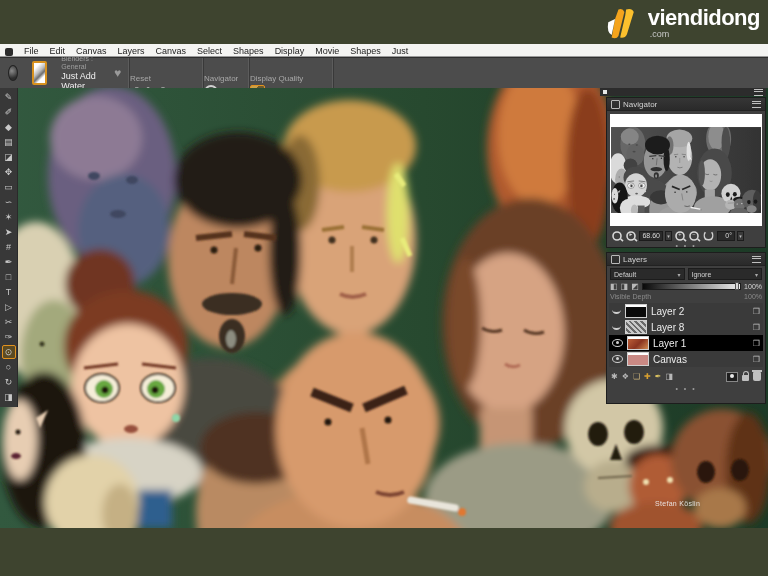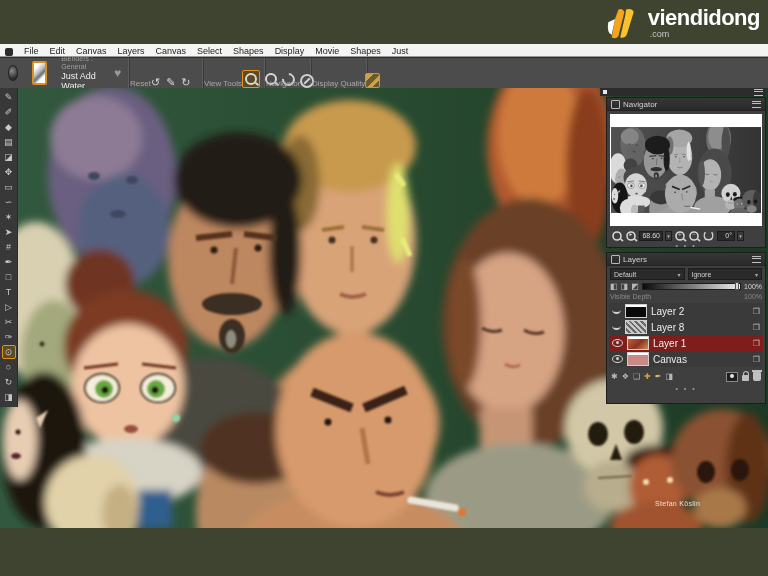--- a/index.html
+++ b/index.html
@@ -15,21 +15,21 @@
   
   .menubar{position:absolute;top:44px;left:0;width:768px;height:13px;background:#f4f4f2;
            display:flex;align-items:flex-end;gap:11px;padding-left:5px;box-sizing:border-box;
            border-bottom:1px solid #9a9a9a}
   .menubar .app-icon{width:8px;height:8px;background:#2c2c2c;border-radius:2px}
   .menu-item{font-size:9px;color:#1c1c1c}
   
   .toolbar{position:absolute;top:57px;left:0;width:768px;height:31px;background:#4c4c4c;
            border-top:1px solid #2e2e2e;display:flex;box-sizing:border-box;color:#ccc}
   .tb-sec{position:relative;height:100%;border-right:1px solid #393939;box-shadow:inset -1px 0 0 #5c5c5c;
-          display:flex;flex-direction:row;align-items:flex-end;padding-top:2px;box-sizing:border-box}
+          display:flex;flex-direction:column;align-items:flex-start;padding-top:16px;box-sizing:border-box}
   .tb-label{font-size:8px;color:#a8a8a8;height:9px;line-height:9px;white-space:nowrap}
   .tb-row{display:flex;align-items:center;gap:6px;margin-top:2px}
   .tb-ico{font-size:11px;color:#d6d6d6;line-height:12px}
   .brush-sec{flex-direction:row;align-items:center;gap:14px;padding:0 8px}
   .ghost-toggle{width:14px;height:14px;border-radius:50%;background:radial-gradient(circle at 35% 35%,#8a8a8a,#2e2e2e 70%);border:1px solid #222}
   .brush-preview{width:20px;height:20px;background:linear-gradient(135deg,#fff 20%,#bbb 45%,#6e6e6e 60%,#fff 75%);
                  border:2px solid #d8921f;border-radius:2px}
   .brush-text{display:flex;flex-direction:column;line-height:1.15}
   .brush-cat{font-size:7px;color:#9f9f9f}
   .brush-var{font-size:9px;color:#f0f0f0}
@@ -82,21 +82,21 @@
   .lp-row{display:flex;align-items:center;gap:3px;padding:2px 3px}
   .lp-row .ddown{flex:1;height:12px}
   .mini-ico{font-size:8px;color:#b8b8b8;line-height:9px}
   .slider{flex:1;height:5px;background:linear-gradient(90deg,#0a0a0a,#efefef);border:1px solid #1c1c1c;position:relative}
   .slider .thumb{position:absolute;right:1px;top:-2px;width:4px;height:8px;background:#d8d8d8;border:1px solid #555}
   .pct{font-size:7px;color:#d8d8d8}
   .depth-row{color:#8b8b8b}
   .depth-label{font-size:7px;flex:1;color:#8b8b8b}
   .layer-list{margin:1px 2px;background:#3a3a3a}
   .layer-row{display:flex;align-items:center;gap:4px;height:16px;padding:0 3px}
-  .layer-row.selected{background:#7f1d1d}
+  .layer-row.selected{background:#000000}
   .eye{width:9px;height:6px;border:1px solid #cfcfcf;border-radius:50%;position:relative;flex:none}
   .eye.open::after{content:"";position:absolute;left:2.5px;top:1px;width:3px;height:3px;border-radius:50%;background:#cfcfcf}
   .eye.closed{border:none;border-bottom:2px solid #cfcfcf;border-radius:0 0 5px 5px;height:4px}
   .thumb{width:22px;height:14px;border:1px solid #cfcfcf;flex:none;box-sizing:border-box}
   .thumb-layer2{background:linear-gradient(#fff 0 2px,#0a0a0a 2px)}
   .thumb-layer3{background:repeating-linear-gradient(45deg,#c8c8c8 0 2px,#6a6a6a 2px 4px)}
   .thumb-layer1{background:linear-gradient(#fff 0 2px,rgba(0,0,0,0) 2px),linear-gradient(135deg,#c4643a,#8a3420 55%,#d08a50)}
   .thumb-canvas{background:linear-gradient(#fff 0 2px,#c98984 2px)}
   .layer-name{font-size:10px;color:#ececec;flex:1}
   .layer-brush-ico{font-size:8px;color:#c0c0c0}
@@ -154,41 +154,31 @@
 
   <div class="tb-sec" style="width:74px">
     <span class="tb-label">Reset</span>
     <div class="tb-row">
       <span class="tb-ico">↺</span>
       <span class="tb-ico">✎</span>
       <span class="tb-ico">↻</span>
     </div>
   </div>
 
-  <div class="tb-sec" style="width:62px">
-    <span class="tb-label">View Tools</span>
-    <div class="tb-row" style="gap:5px">
-      <span class="sel-box">
-          <span class="mag-ico"></span>
-        </span>
-      <span class="mag-ico"></span>
-      <span class="rot-ico"></span>
-    </div>
-  </div>
 
 
 
   <div class="tb-sec" style="width:46px">
     <span class="tb-label">Navigator</span>
     <div class="tb-row">
         <span class="nav-ico"></span>
       </div>
   </div>
 
-  <div class="tb-sec" style="width:56px">
+  <div class="tb-sec" style="width:84px">
     <span class="tb-label">Display Quality</span>
     <div class="tb-row">
         <span class="dq-ico"></span>
       </div>
   </div>
   <div class="tb-sec" style="flex:1;border-right:none;box-shadow:none"></div>
 </div>
 
 <div class="canvas-wrap">
   <svg width="768" height="440">

